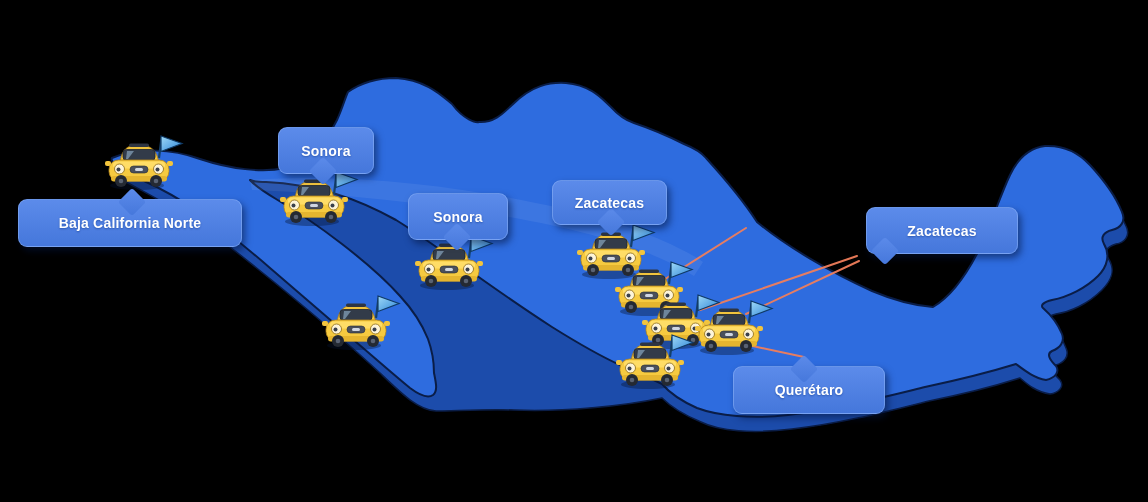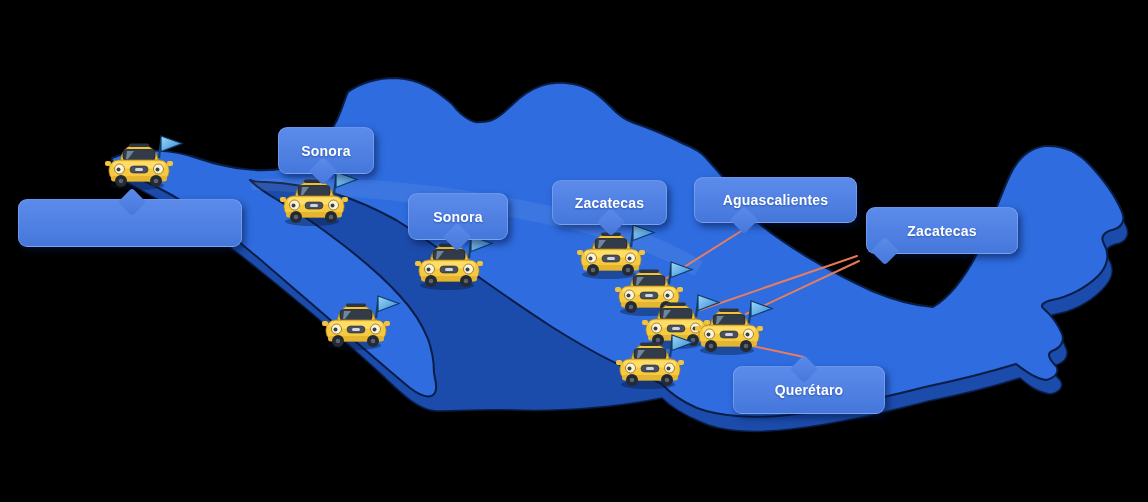--- a/index.html
+++ b/index.html
@@ -343,33 +343,30 @@
     </g>
   </svg>
     </div>
   <div id="labels-layer">
       <div class="state-label" style="left: 278px; top: 127px; width: 94px; height: 45px;">
         <div class="tail tail-bottom" style="left: 34px;"></div>
         <span>Sonora</span>
       </div>
       <div class="state-label" style="left: 18px; top: 199px; width: 222px; height: 46px;">
         <div class="tail tail-top" style="left: 103px;"></div>
+        <span>Baja California Norte</span>
       </div>
       <div class="state-label" style="left: 408px; top: 193px; width: 98px; height: 45px;">
         <div class="tail tail-bottom" style="left: 38px;"></div>
         <span>Sonora</span>
       </div>
       <div class="state-label" style="left: 552px; top: 180px; width: 113px; height: 43px;">
         <div class="tail tail-bottom" style="left: 48px;"></div>
         <span>Zacatecas</span>
       </div>
-      <div class="state-label" style="left: 694px; top: 177px; width: 161px; height: 44px;">
-        <div class="tail tail-bottom" style="left: 39px;"></div>
-        <span>Aguascalientes</span>
-      </div>
       <div class="state-label" style="left: 866px; top: 207px; width: 150px; height: 45px;">
         <div class="tail tail-bottom" style="left: 8px;"></div>
         <span>Zacatecas</span>
       </div>
       <div class="state-label" style="left: 733px; top: 366px; width: 150px; height: 46px;">
         <div class="tail tail-top" style="left: 60px;"></div>
         <span>Querétaro</span>
       </div>
     </div>
 </div>

